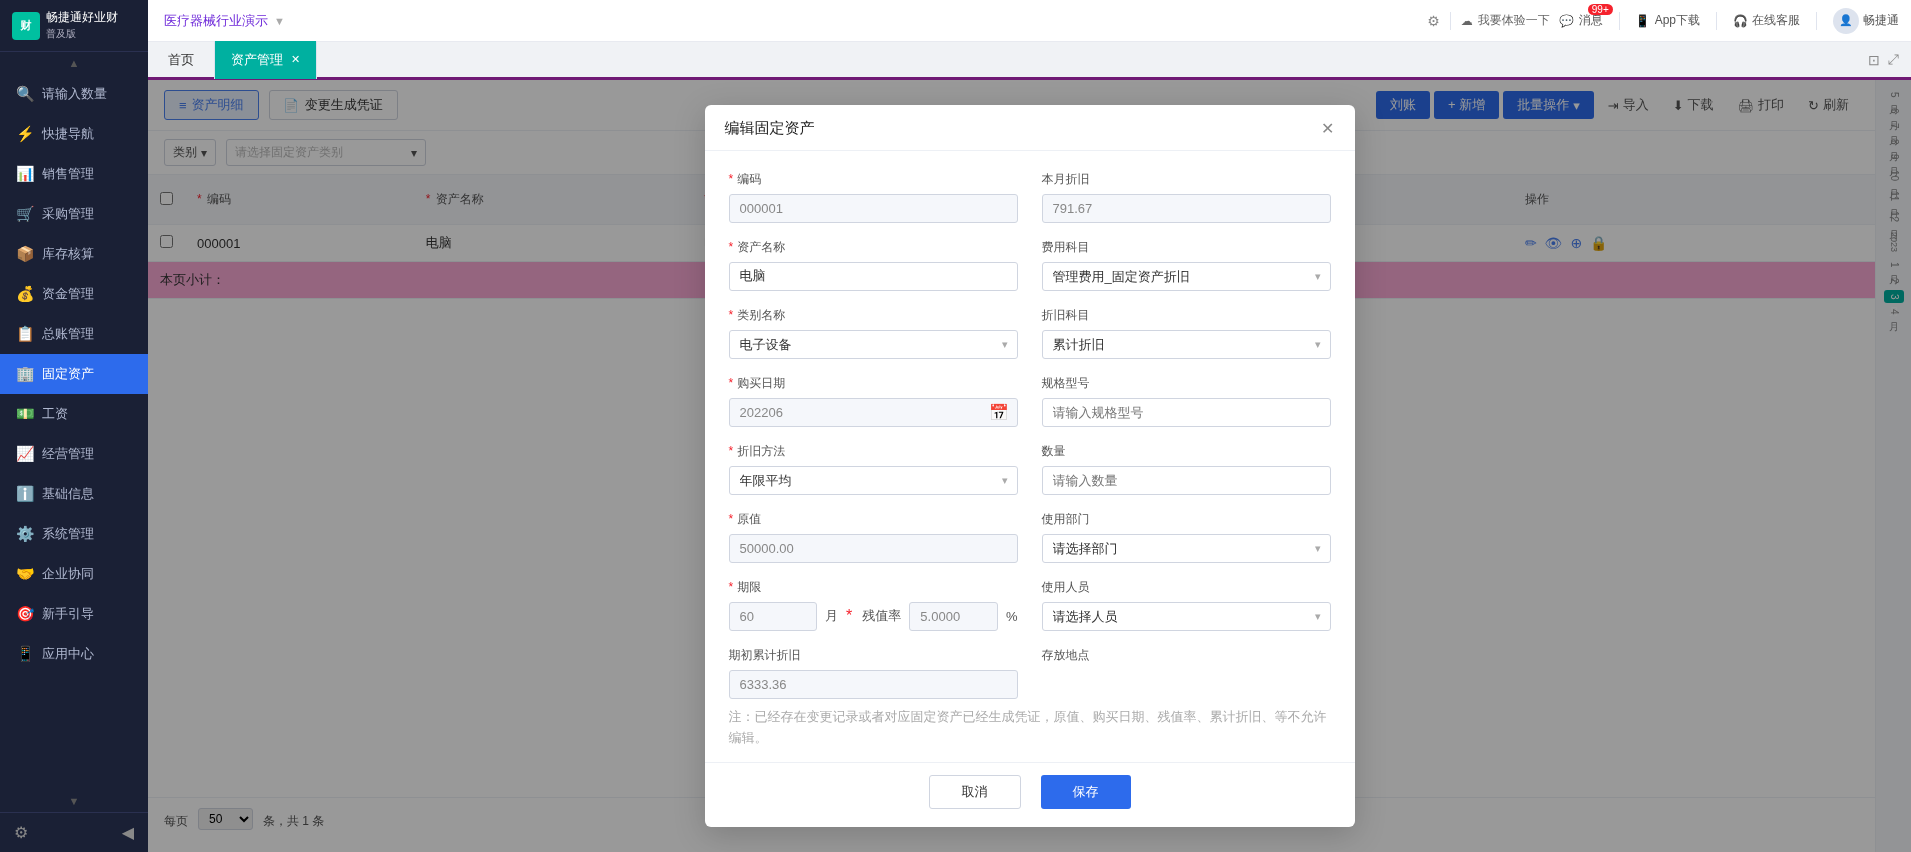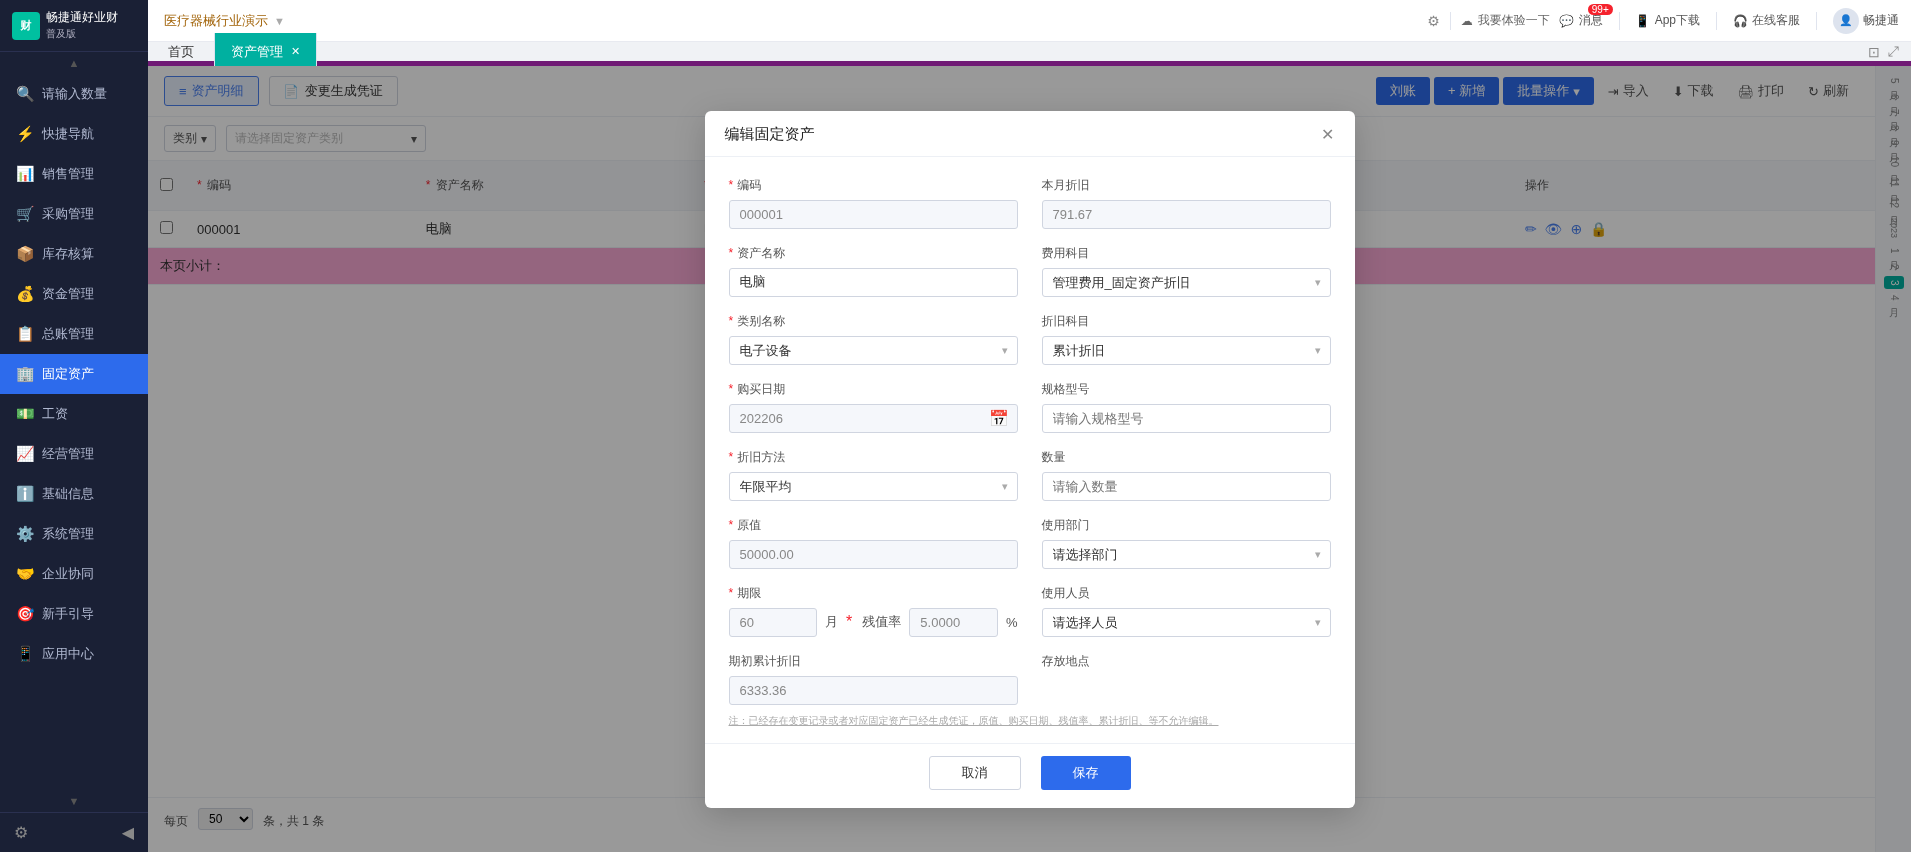--- a/index.html
+++ b/index.html
@@ -68,21 +68,21 @@
     .topbar {
       height: 42px;
       background: #fff;
       display: flex;
       align-items: center;
       padding: 0 12px 0 16px;
       border-bottom: 1px solid #e8eaf0;
       gap: 10px;
     }
     .topbar-title { font-size: 13px; color: #333; flex: 1; display: flex; align-items: center; gap: 6px; }
-    .topbar-title-text { font-size: 13px; color: #a16207; }
+    .topbar-title-text { font-size: 13px; color: #6d28d9; }
     .topbar-settings { color: #888; font-size: 14px; cursor: pointer; }
     .topbar-experience {
       display: flex; align-items: center; gap: 5px;
       font-size: 12px; color: #666; cursor: pointer;
     }
     .topbar-right {
       display: flex; align-items: center; gap: 16px;
     }
     .topbar-badge-item {
       display: flex; align-items: center; gap: 4px;
@@ -98,22 +98,22 @@
       display: flex; align-items: center; justify-content: center;
       font-size: 11px; color: #555;
     }
 
     
     .tabs-bar {
       background: #f0f2f5;
       display: flex;
       align-items: center;
       padding: 0 0 0 0;
-      height: 24px;
-      border-bottom: 5px solid #701a75;
+      height: 38px;
+      border-bottom: 3px solid #701a75;
     }
     .tab-item {
       height: 38px;
       padding: 12px 16px;
       display: flex; align-items: center; gap: 6px;
       font-size: 13px;
       cursor: pointer;
       color: #555;
       border-right: 1px solid #dde3ee;
     }
@@ -264,23 +264,22 @@
       background: #fff; outline: none; cursor: pointer;
     }
     .form-select-arrow {
       position: absolute; right: 10px; top: 50%; transform: translateY(-50%);
       color: #aaa; pointer-events: none; font-size: 11px;
     }
     .row-inline { display: flex; align-items: center; gap: 8px; }
     .row-inline input { flex: 1; }
     .unit-label { font-size: 13px; color: #555; white-space: nowrap; }
     .modal-note {
-      font-size: 10px; color: #aaa; padding: 8px 0 4px;
+      font-size: 13px; color: #aaa; padding: 8px 0 4px;
       line-height: 1.6;
-      text-decoration: underline;
     }
     .modal-footer {
       display: flex; justify-content: center; gap: 20px;
       padding: 12px 24px 18px;
       border-top: 1px solid #edf0f5;
     }
     .btn-cancel {
       padding: 7px 32px; border: 1px solid #d0d5e0; border-radius: 3px;
       background: #fff; color: #333; font-size: 13px; cursor: pointer;
     }

